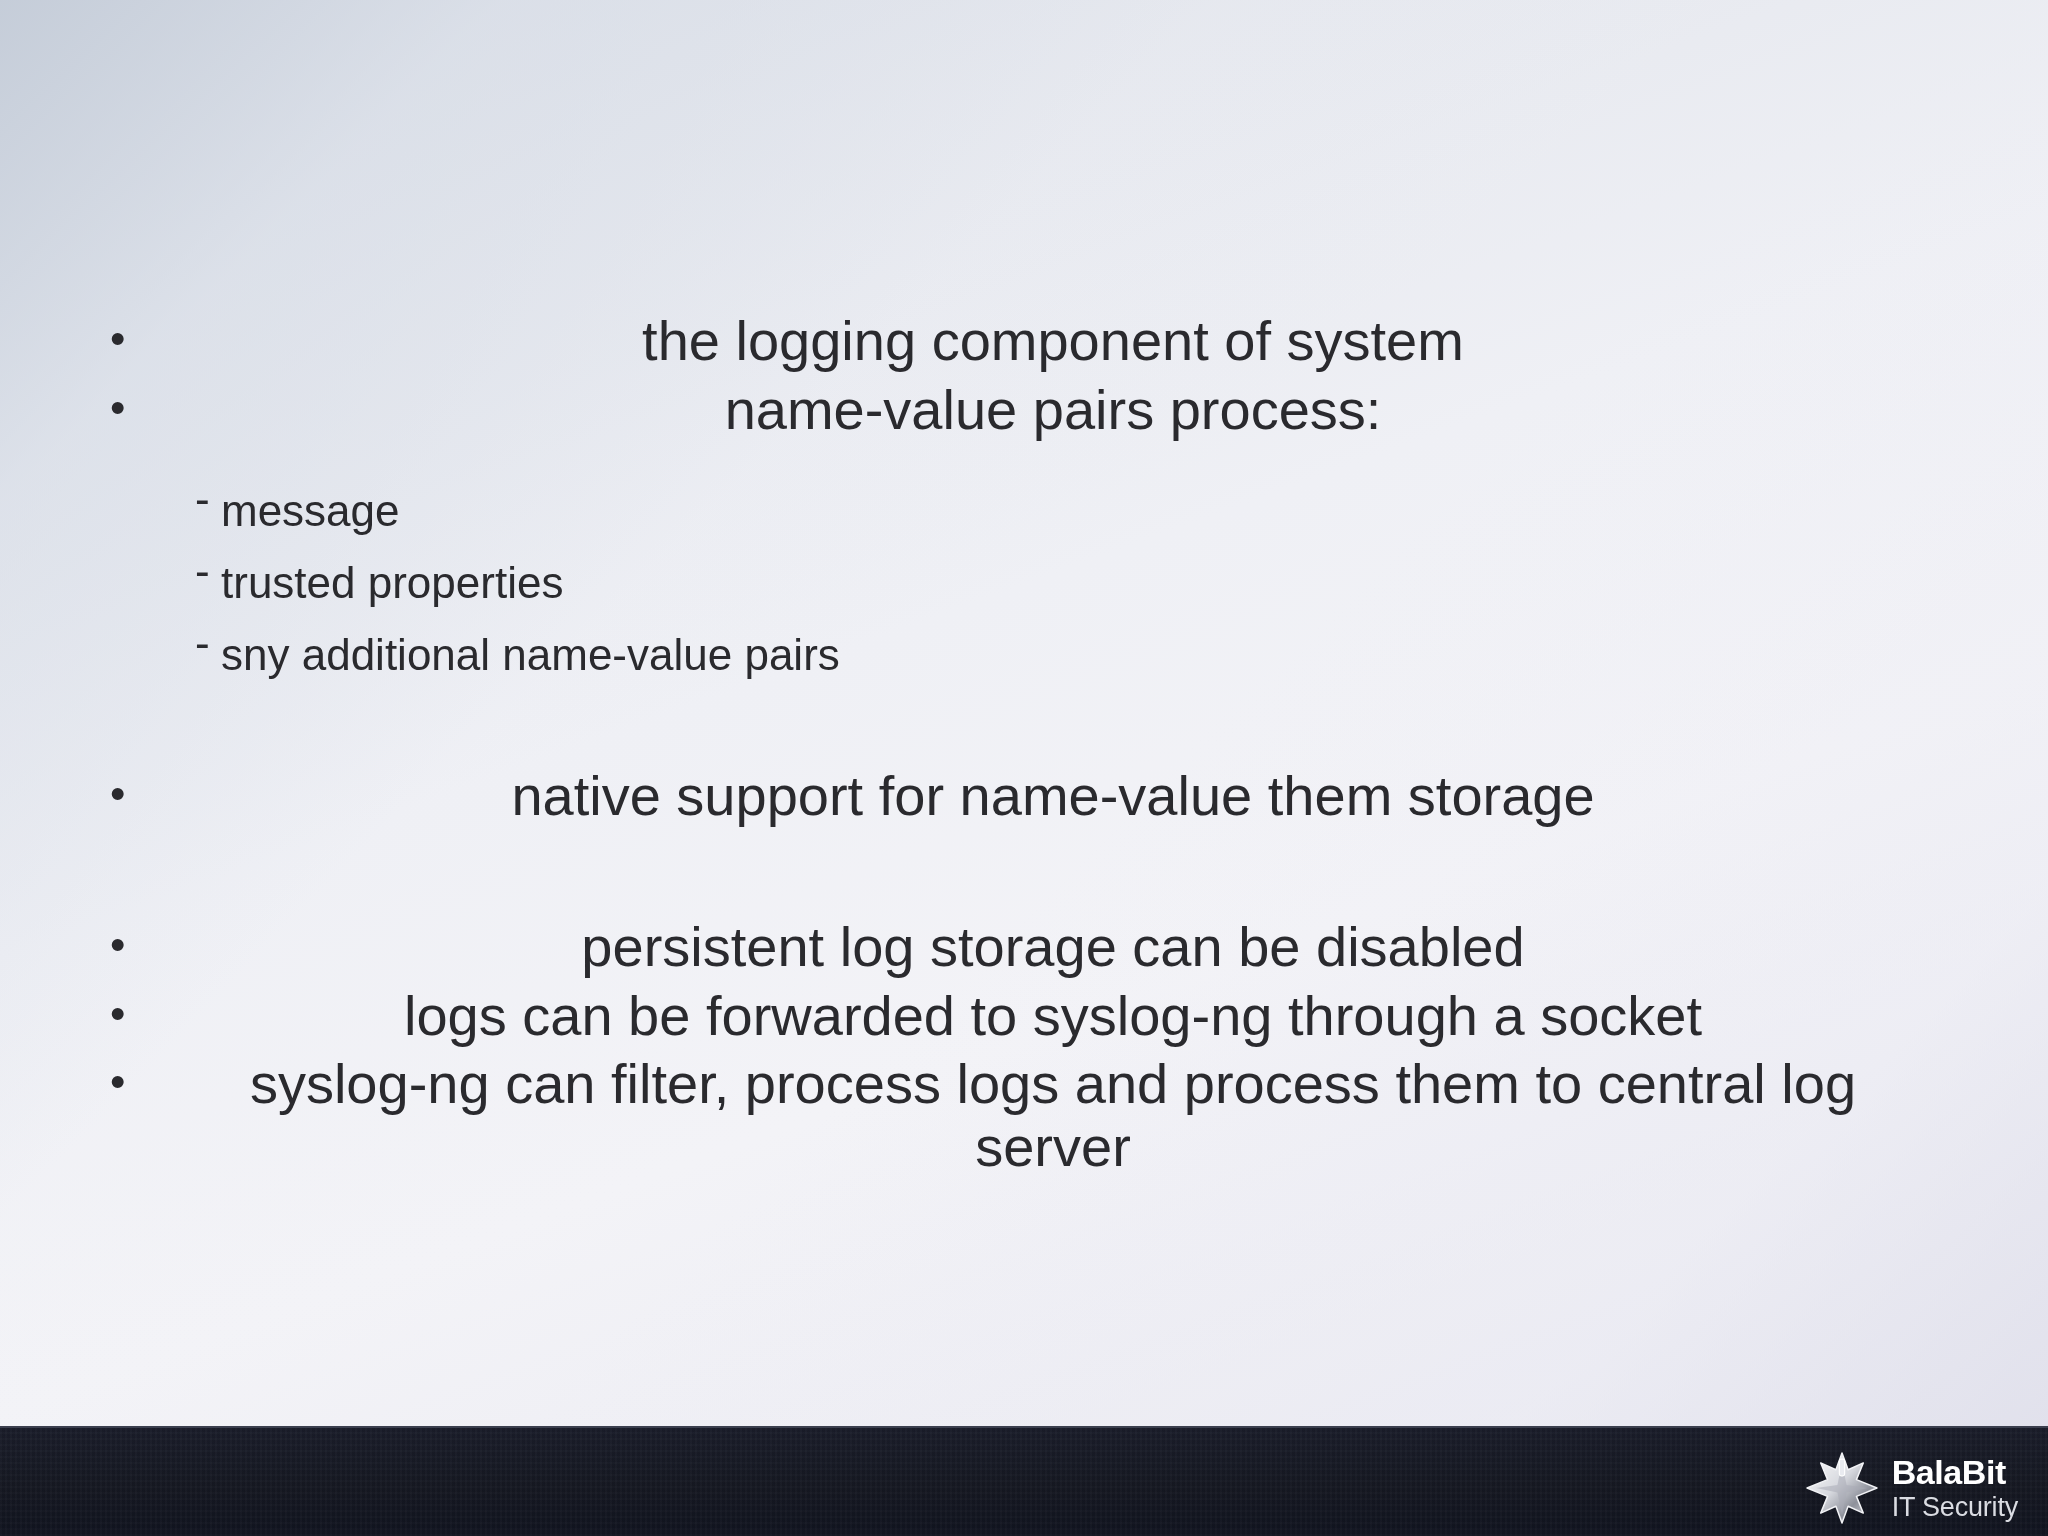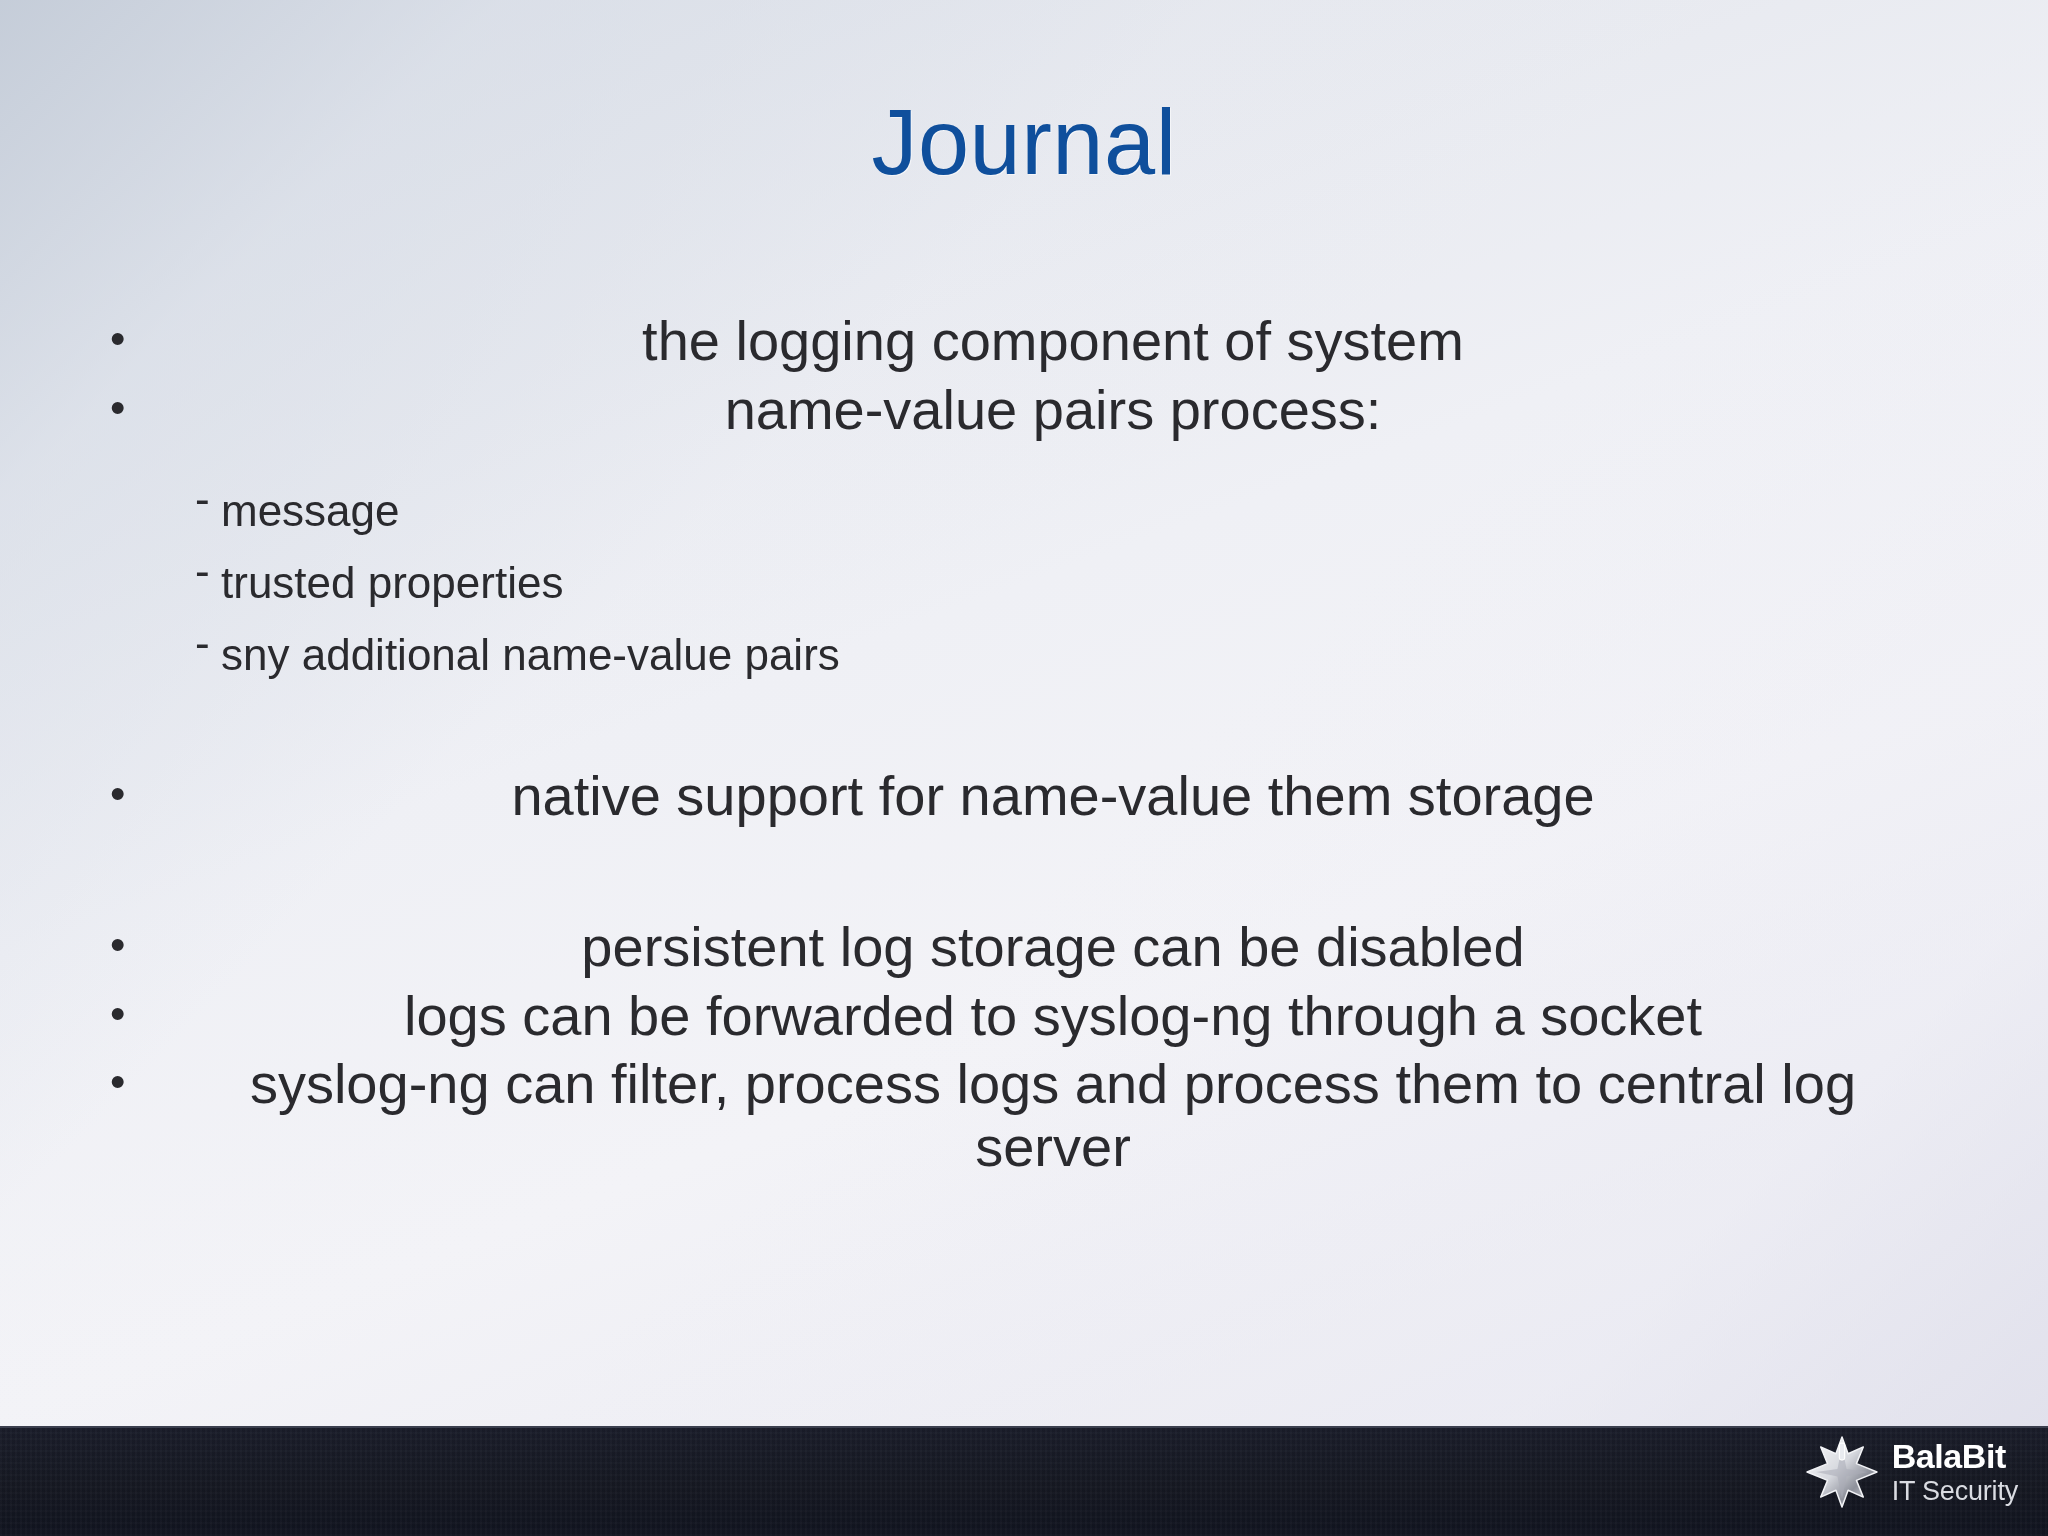--- a/index.html
+++ b/index.html
@@ -126,21 +126,21 @@
     top: 50px;
     color: #F2F3F6;
     font-size: 25px;
     font-weight: 400;
     letter-spacing: 0.2px;
   }
 
   .logo-block {
     position: absolute;
     right: 30px;
-    top: 0;
+    top: 16px;
     display: flex;
     align-items: center;
     gap: 12px;
     height: 88px;
   }
   .logo-mark {
     width: 76px;
     height: 76px;
     flex: 0 0 auto;
     display: block;
@@ -163,23 +163,20 @@
     font-weight: 400;
     letter-spacing: -0.2px;
     margin-top: 5px;
   }
 </style>
 </head>
 <body>
 
 <div class="slide">
 
-  <div class="title-area">
-    <span class="slide-title">Journal</span>
-  </div>
 
   <div class="body-area">
 
     <div class="bullet-row">
       <span class="bullet-mark">•</span>
       <span class="bullet-text">the logging component of system</span>
     </div>
 
     <div class="bullet-row">
       <span class="bullet-mark">•</span>

